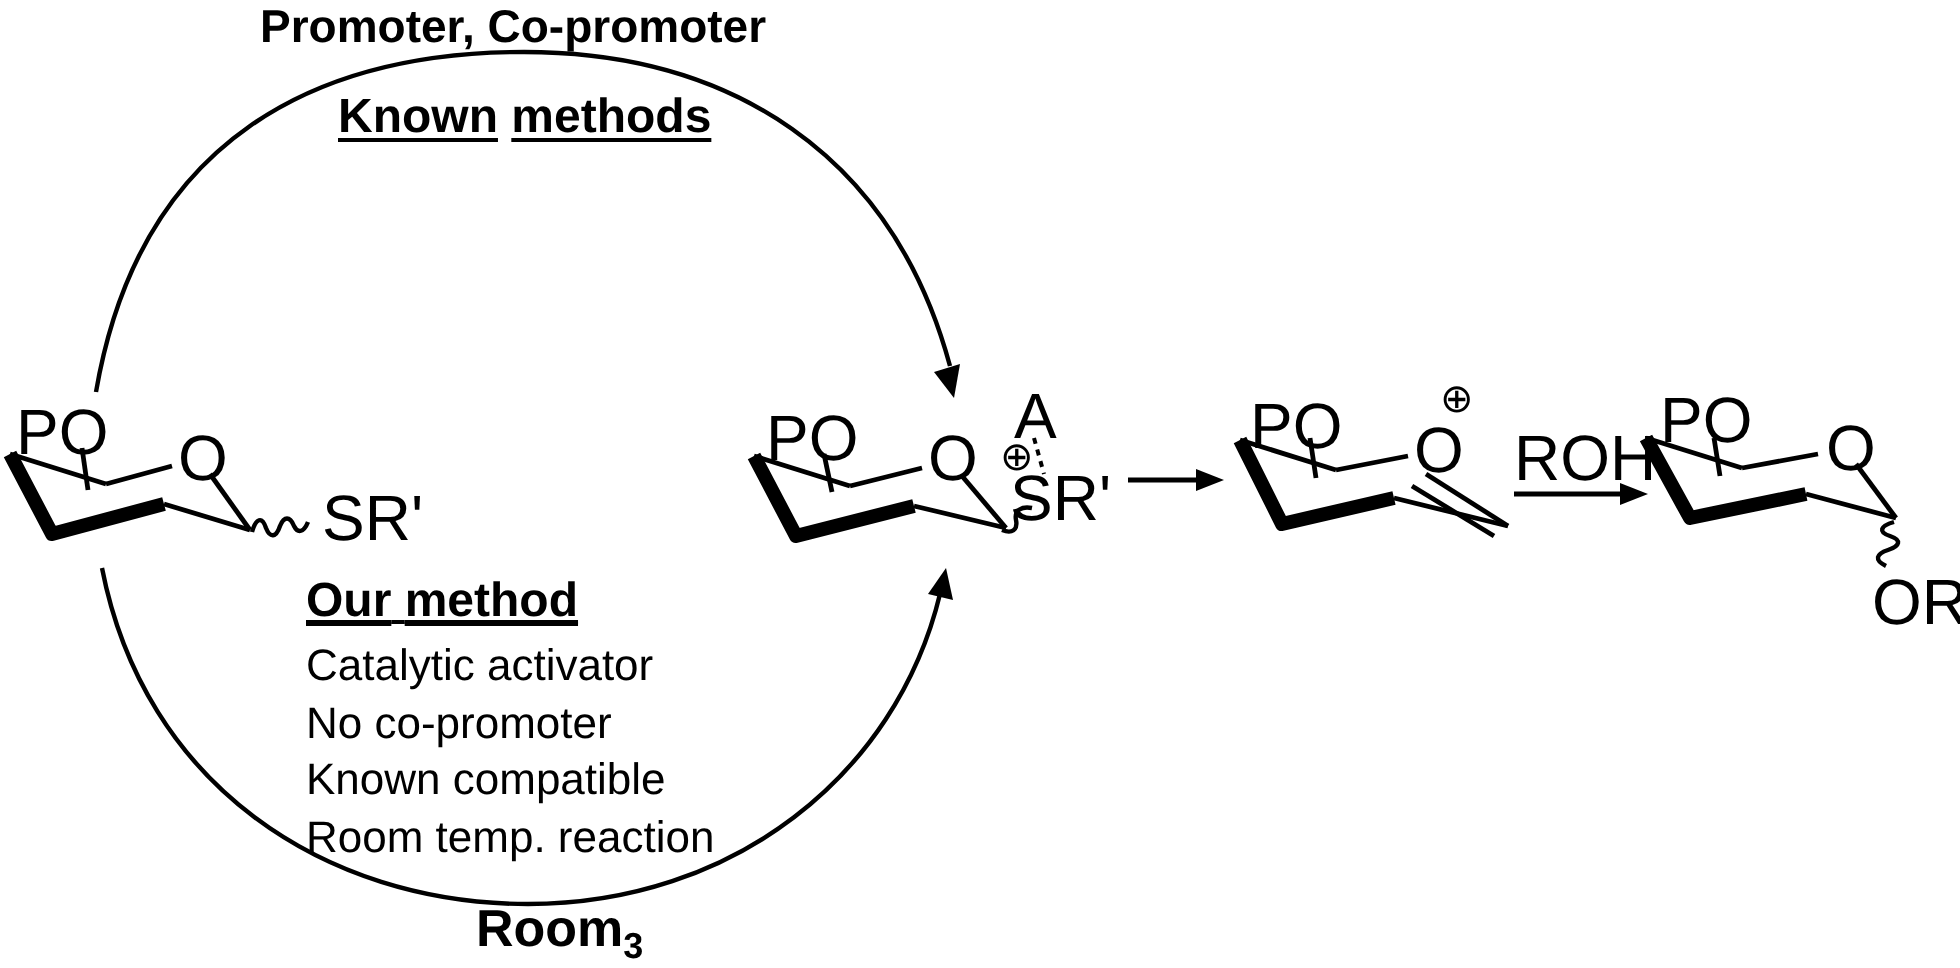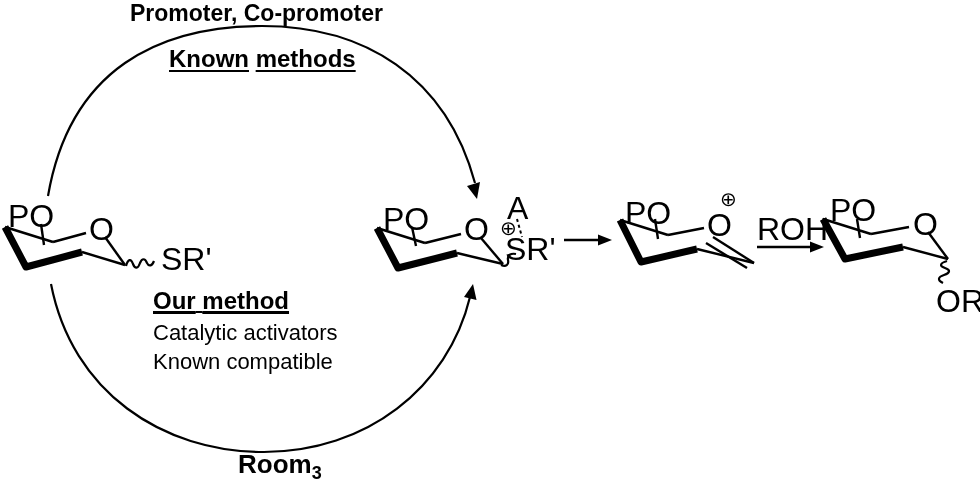--- a/index.html
+++ b/index.html
@@ -91,22 +91,24 @@
   </svg>
 
   <div class="t title bold" style="left:130px;top:1px;">Promoter, Co-promoter</div>
 
   <div class="t heading bold" style="left:169px;top:46px;"><span class="u">Known</span> <span class="u">methods</span></div>
 
 
   <div class="t heading bold" style="left:153px;top:288px;text-decoration:underline;"><span class="u">Our</span> <span class="u">method</span></div>
 
   <div class="t list" style="left:153px;top:319px;">
-    <div>Catalytic activators</div>
+    <div>Catalytic activator</div>
+    <div>No co-promoter</div>
     <div>Known compatible</div>
+    <div>Room temp. reaction</div>
   </div>
 
   <div class="t catalyst bold" style="left:238px;top:451px;"><span>Room</span><sub>3</sub></div>
 
   <div class="t atom" style="left:8px;top:200px;">PO</div>
   <div class="t atom" style="left:89px;top:213px;">O</div>
   <div class="t atom" style="left:161px;top:243px;">SR'</div>
 
   <div class="t atom" style="left:383px;top:203px;">PO</div>
   <div class="t atom" style="left:464px;top:213px;">O</div>

